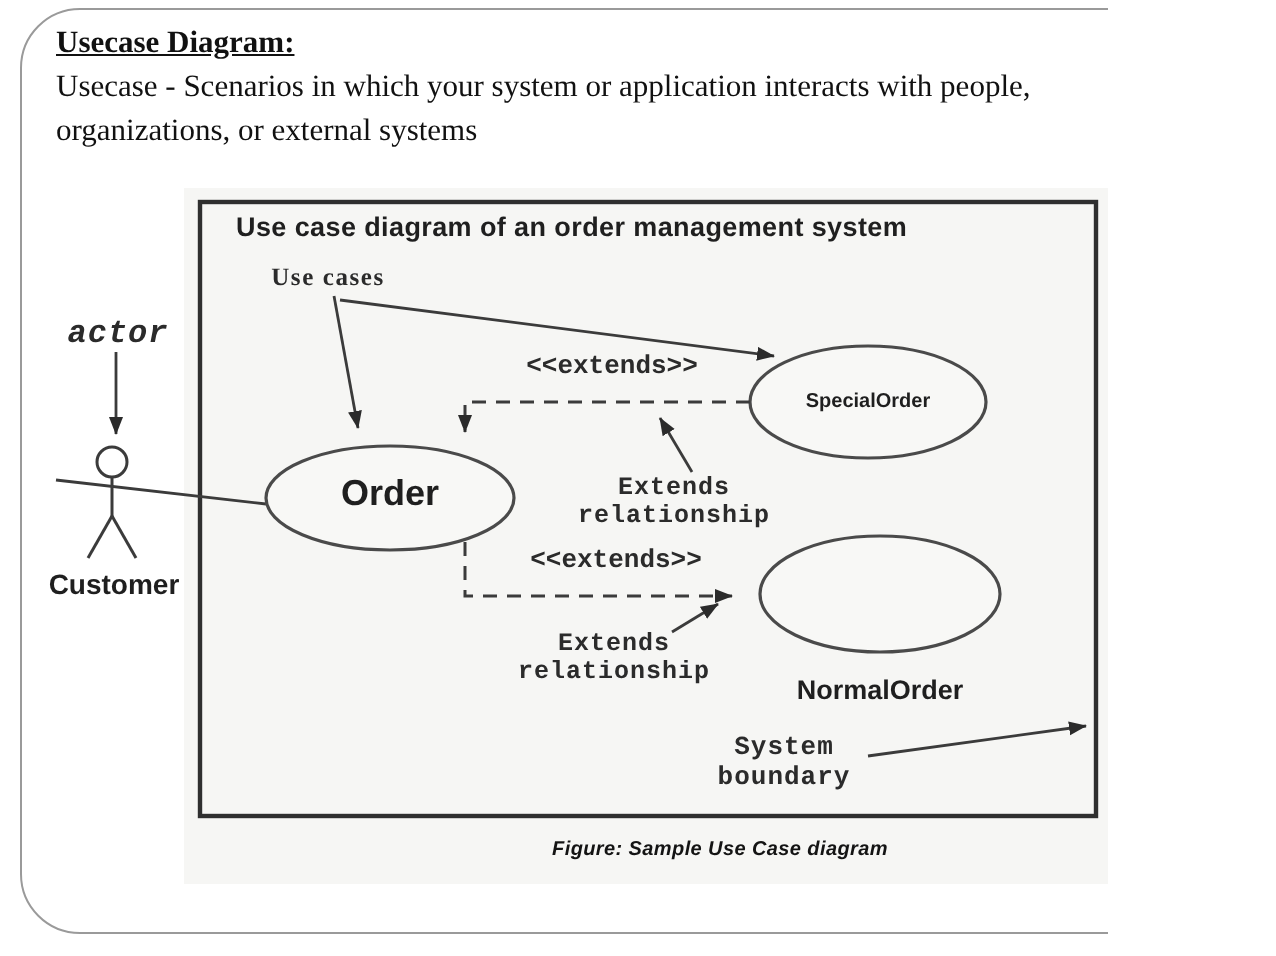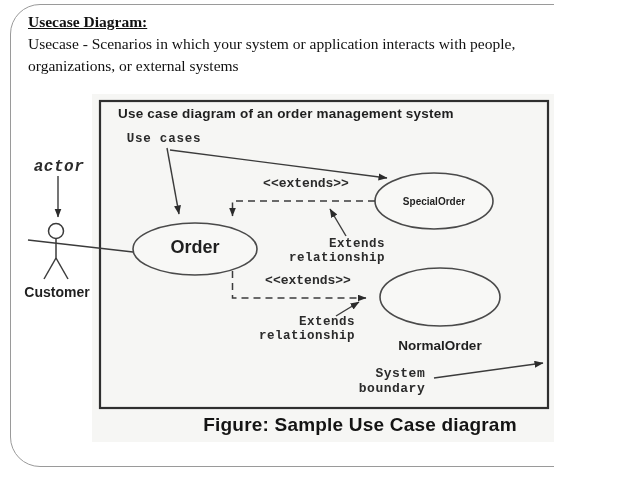--- a/index.html
+++ b/index.html
@@ -21,37 +21,37 @@
     font-family:"Liberation Serif",serif;
     font-size:15.5px;line-height:22px;color:#111;
   }
   #header .slide-title{font-weight:bold;text-decoration:underline;}
   
   #image-region{
     position:absolute;left:92px;top:94px;width:468px;height:348px;
     background:#f6f6f4;
   }
   
-  .label{position:absolute;transform:translate(-50%,-50%);white-space:nowrap;text-align:right;}
+  .label{position:absolute;transform:translate(-50%,-50%);white-space:nowrap;text-align:center;}
   .mono{font-family:"Liberation Mono","DejaVu Sans Mono",monospace;font-weight:bold;color:#2b2b2b;}
   .sans{font-family:"Liberation Sans",sans-serif;font-weight:bold;color:#1f1f1f;}
 
   #box-title        {left:118px;top:106px;transform:none;font-size:13.5px;letter-spacing:.2px;}
-  #use-cases-label  {left:164px;top:139px;font-size:12.5px;letter-spacing:.8px;}
+  #use-cases-label  {left:164px;top:139px;font-size:12.5px;letter-spacing:.8px;font-family:Liberation Serif, serif;}
   #actor-label      {left:59px;top:167px;font-size:16px;letter-spacing:.5px;font-style:italic;}
   #customer-label   {left:57px;top:292px;font-size:14px;}
   #extends-st-1     {left:306px;top:183px;font-size:13px;}
   #extends-st-2     {left:308px;top:280px;font-size:13px;}
   #extends-rel-1    {left:337px;top:251px;font-size:12.5px;line-height:14px;letter-spacing:.5px;}
   #extends-rel-2    {left:307px;top:329px;font-size:12.5px;line-height:14px;letter-spacing:.5px;}
   #system-boundary-label{left:392px;top:381px;font-size:13px;line-height:15px;letter-spacing:.5px;}
   #order-label      {left:195px;top:247px;font-size:18px;}
   #special-label    {left:434px;top:201px;font-size:10px;}
   #normal-label     {left:440px;top:297px;font-size:13.5px;margin-top:48px;}
-  #figure-caption   {left:360px;top:425px;font-size:19px;color:#141414;letter-spacing:.2px;}
+  #figure-caption   {left:360px;top:425px;font-size:10px;color:#141414;letter-spacing:.2px;font-style:italic;}
 
   svg{position:absolute;left:0;top:0;}
 </style>
 </head>
 <body>
 
 <div id="slide">
   <div id="frame"></div>
 
   <div id="header">

